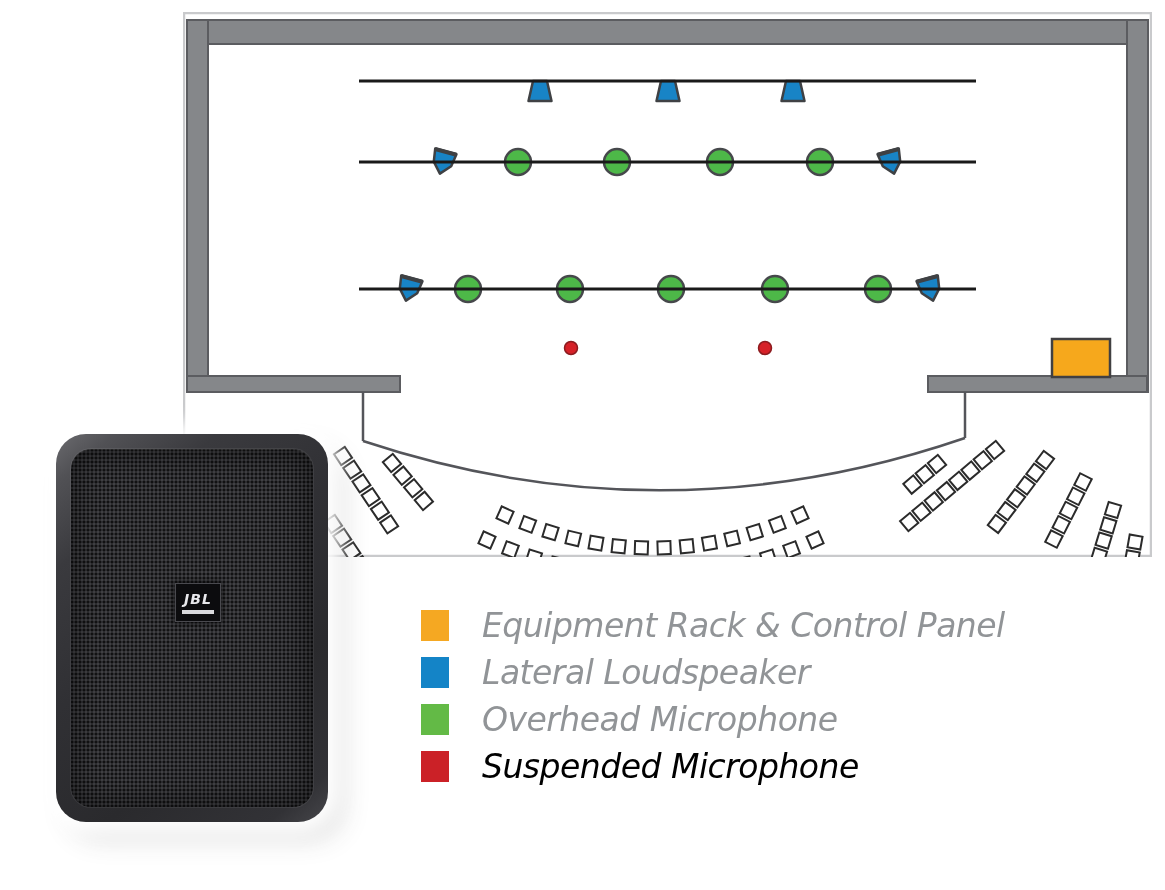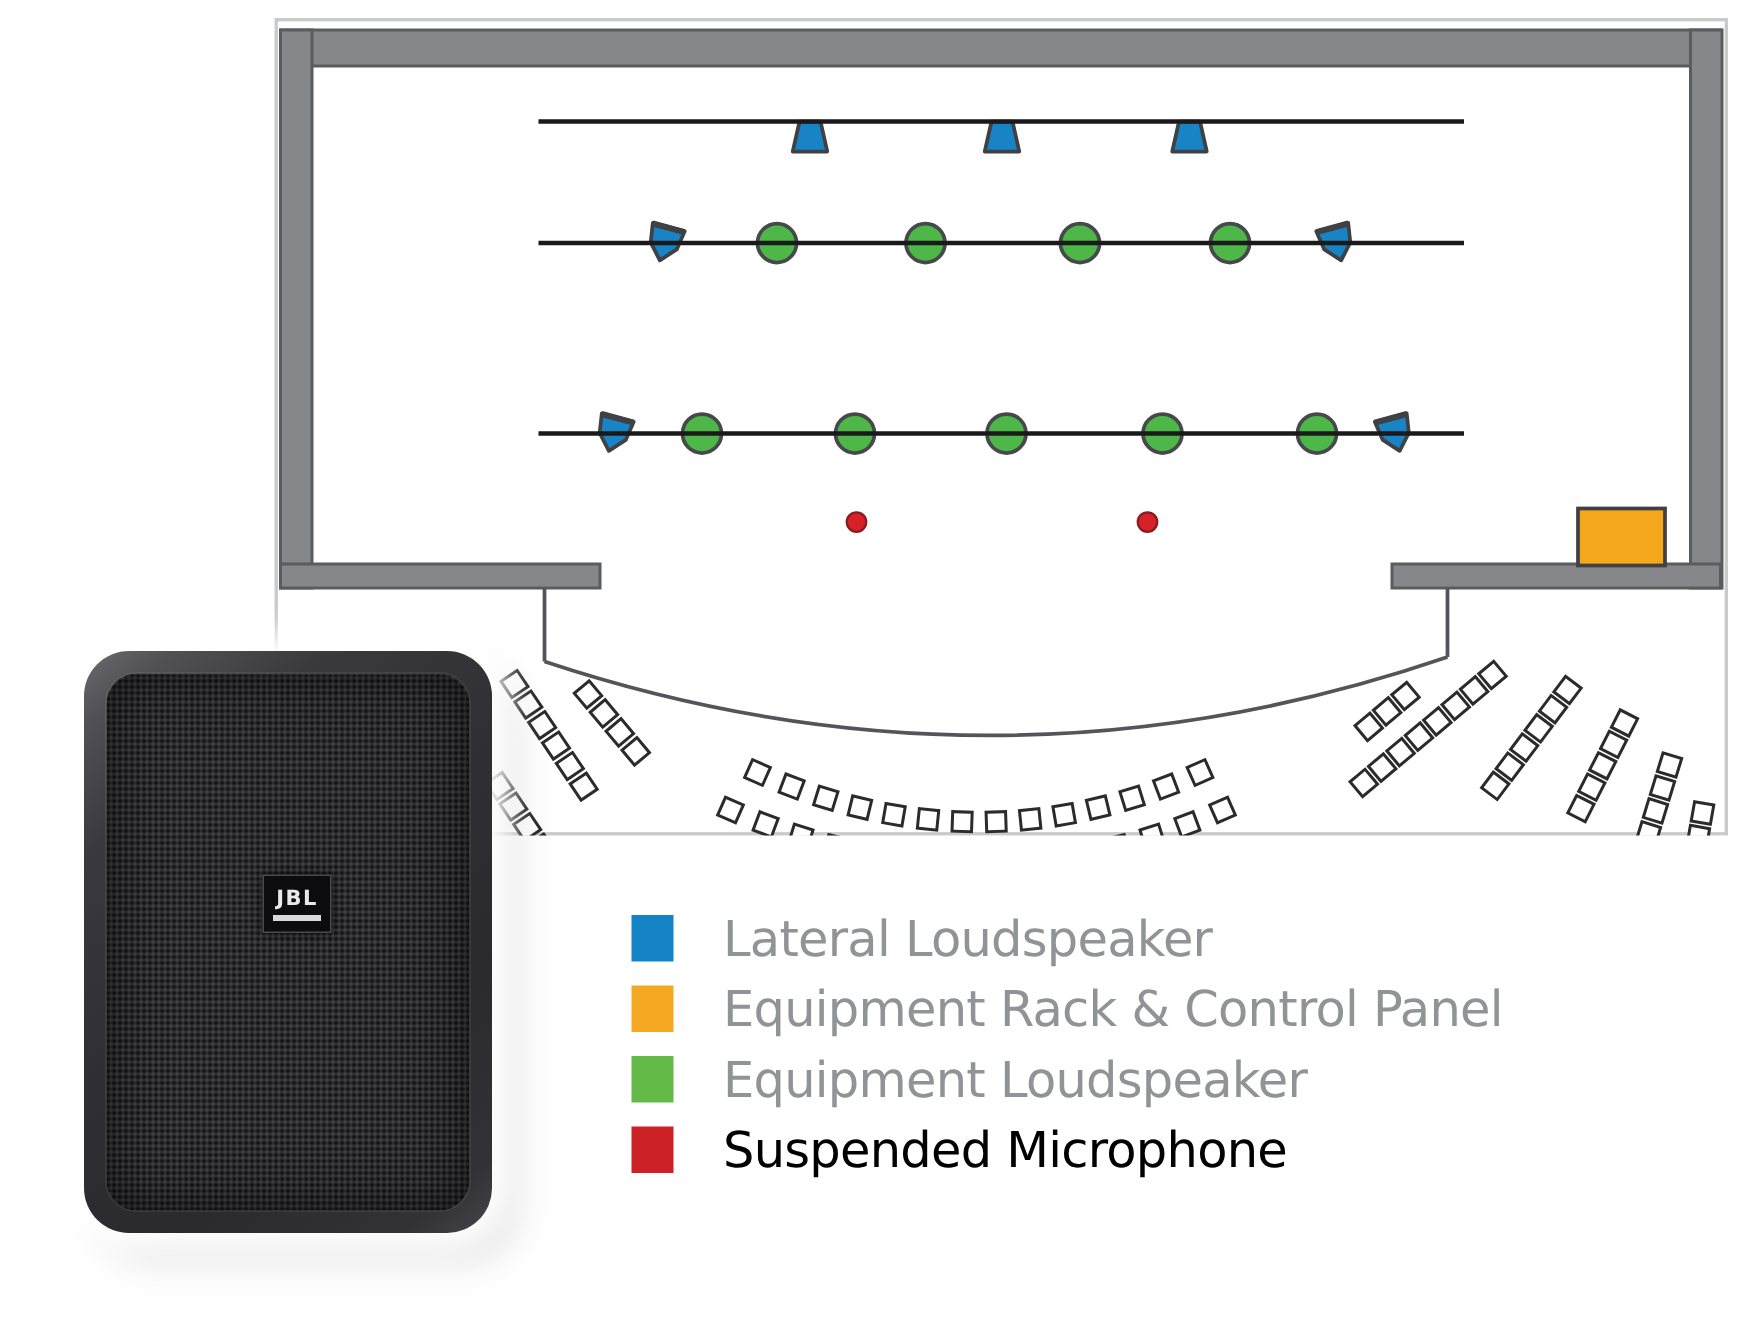--- a/index.html
+++ b/index.html
@@ -1,17 +1,17 @@
 <!DOCTYPE html>
 <html><head>
 <meta charset="utf-8">
 <style>
   html,body{margin:0;padding:0;background:#ffffff;width:1165px;height:890px;overflow:hidden;
     font-family:"DejaVu Sans","Liberation Sans",sans-serif;}
-  .stage-wrap{position:relative;width:1165px;height:890px;}
+  .stage-wrap{position:relative;width:1165px;height:890px;font-style:italic;}
   
   .plan{position:absolute;left:183px;top:12px;width:969px;height:545px;background:#ffffff;}
   .plan svg{display:block}
   
   .legend{position:absolute;left:421px;top:610px;}
   .legend-row{display:flex;align-items:center;height:31px;margin-bottom:16px;}
   .legend-swatch{width:28px;height:31px;margin-right:33px;flex:0 0 auto;}
   .legend-label{font-size:33px;color:#919497;letter-spacing:-0.5px;white-space:nowrap;line-height:1;}
   
   .speaker{position:absolute;left:56px;top:434px;width:272px;height:388px;border-radius:30px;
@@ -157,30 +157,30 @@
     <div class="grille">
       <div class="badge">
         <span class="badge-brand">JBL</span>
         <span class="badge-bar"></span>
       </div>
     </div>
   </div>
 
   <div class="legend" id="legend">
       <div class="legend-row">
+        <span class="legend-swatch" style="background: rgb(245, 168, 34);"></span>
+        <span class="legend-label" style="color: rgb(145, 148, 151);">Equipment Rack &amp; Control Panel</span>
+      </div>
+      <div class="legend-row">
         <span class="legend-swatch" style="background: rgb(20, 132, 199);"></span>
         <span class="legend-label" style="color: rgb(145, 148, 151);">Lateral Loudspeaker</span>
       </div>
       <div class="legend-row">
-        <span class="legend-swatch" style="background: rgb(245, 168, 34);"></span>
-        <span class="legend-label" style="color: rgb(145, 148, 151);">Equipment Rack &amp; Control Panel</span>
-      </div>
-      <div class="legend-row">
         <span class="legend-swatch" style="background: rgb(99, 186, 70);"></span>
-        <span class="legend-label" style="color: rgb(145, 148, 151);">Equipment Loudspeaker</span>
+        <span class="legend-label" style="color: rgb(145, 148, 151);">Overhead Microphone</span>
       </div>
       <div class="legend-row">
         <span class="legend-swatch" style="background: rgb(203, 33, 39);"></span>
         <span class="legend-label" style="color: #000000;">Suspended Microphone</span>
       </div>
     </div>
 
 </div>
 
 </body></html>

